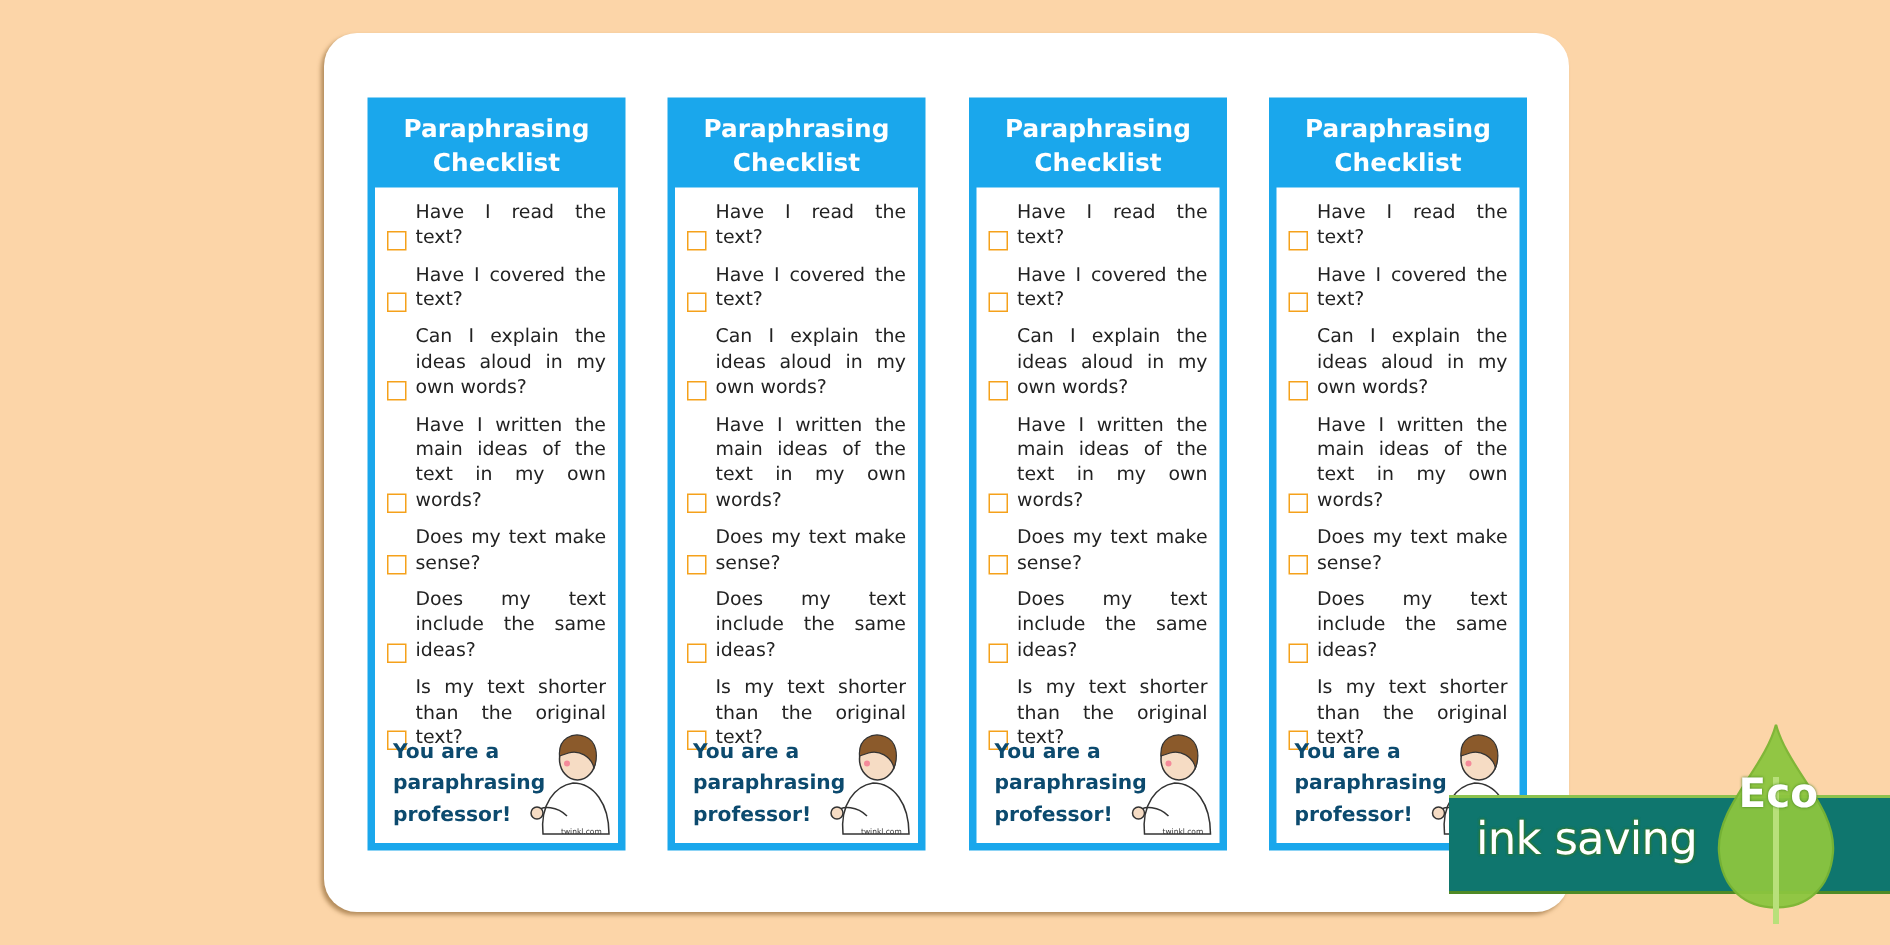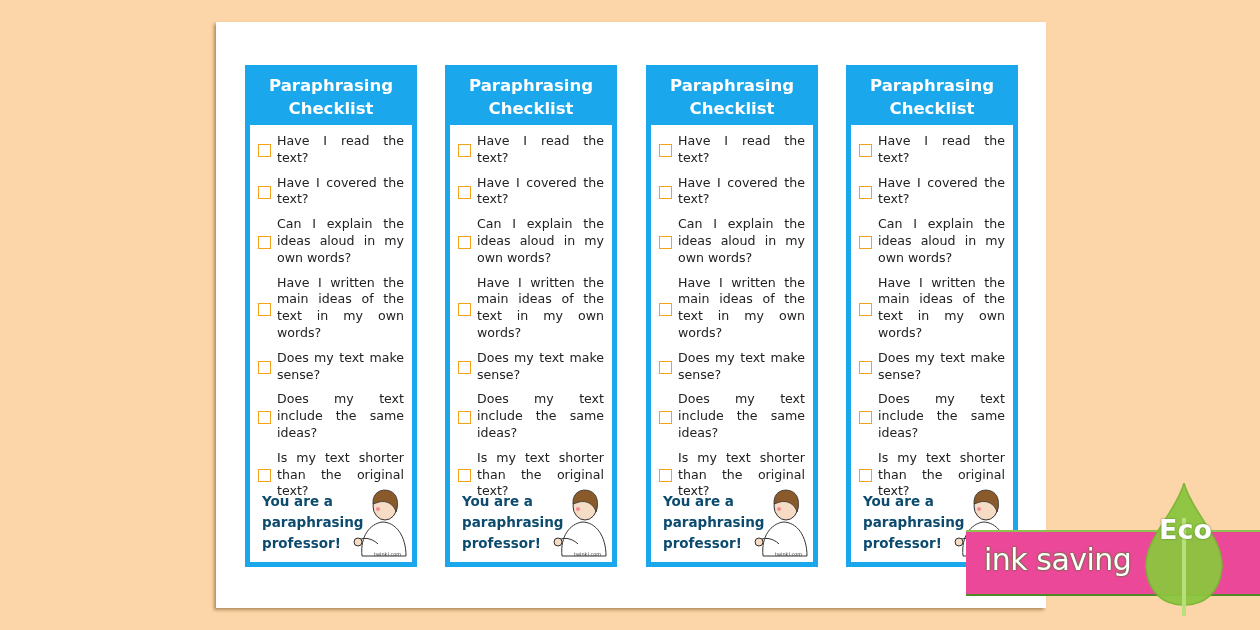--- a/index.html
+++ b/index.html
@@ -6,51 +6,52 @@
   body {
     width:1260px; height:630px; overflow:hidden;
     background:#fcd5a8;
     font-family:"DejaVu Sans", sans-serif;
     position:relative;
   }
   .sheet {
     position:absolute; left:216px; top:22px; width:830px; height:586px;
     background:#ffffff;
     box-shadow: -2px 2px 3px rgba(120,80,30,0.55);
+    border-radius: 22px;
   }
   .bookmark {
     position:absolute; top:43px; width:172px; height:502px;
     background:#1aa7ec;
     box-sizing:border-box;
   }
   .bm-title {
     height:60px; color:#fff; font-weight:bold; font-size:16.5px;
     text-align:center; line-height:23px; padding-top:9px; box-sizing:border-box;
   }
   .bm-body {
     position:absolute; left:5px; top:60px; width:162px; height:437px;
     background:#fff; box-sizing:border-box; padding:8px 8px 0 8px;
   }
-  .item { display:flex; align-items:center; margin-bottom:8px; }
+  .item { display:flex; align-items:flex-end; margin-bottom:8px; }
   .cb {
     width:13px; height:13px; border:1.6px solid #f5a11b; box-sizing:border-box;
     flex:0 0 13px; margin-top:2px; margin-right:6px; background:#fff;
   }
   .item-text {
     font-size:12.6px; line-height:16.8px; color:#222; text-align:justify;
     text-align-last:left; flex:1;
   }
   .motto {
     position:absolute; left:12px; top:366px; width:110px;
     color:#0c4a6e; font-weight:bold; font-size:13.5px; line-height:21px;
   }
   .kid { position:absolute; right:4px; bottom:4px; width:56px; height:72px; }
   .eco {
     position:absolute; left:966px; top:530px; width:294px; height:66px;
-    background:#ec4899; border-top:2px solid #8cc24e; border-bottom:2px solid #4f8a26;
+    background:#0f766e; border-top:2px solid #8cc24e; border-bottom:2px solid #4f8a26;
     box-sizing:border-box;
   }
   .eco-text {
     position:absolute; left:18px; top:10px; color:#fff; font-size:30px;
     letter-spacing:-0.5px;
     text-shadow: 0 0 2px #3d7a1a, 0 0 2px #3d7a1a;
   }
   .eco-leaf { position:absolute; left:1144px; top:483px; width:80px; height:133px; }
   .eco-word {
     position:absolute; left:1159px; top:514px; color:#fff; font-weight:bold; font-size:27px;

